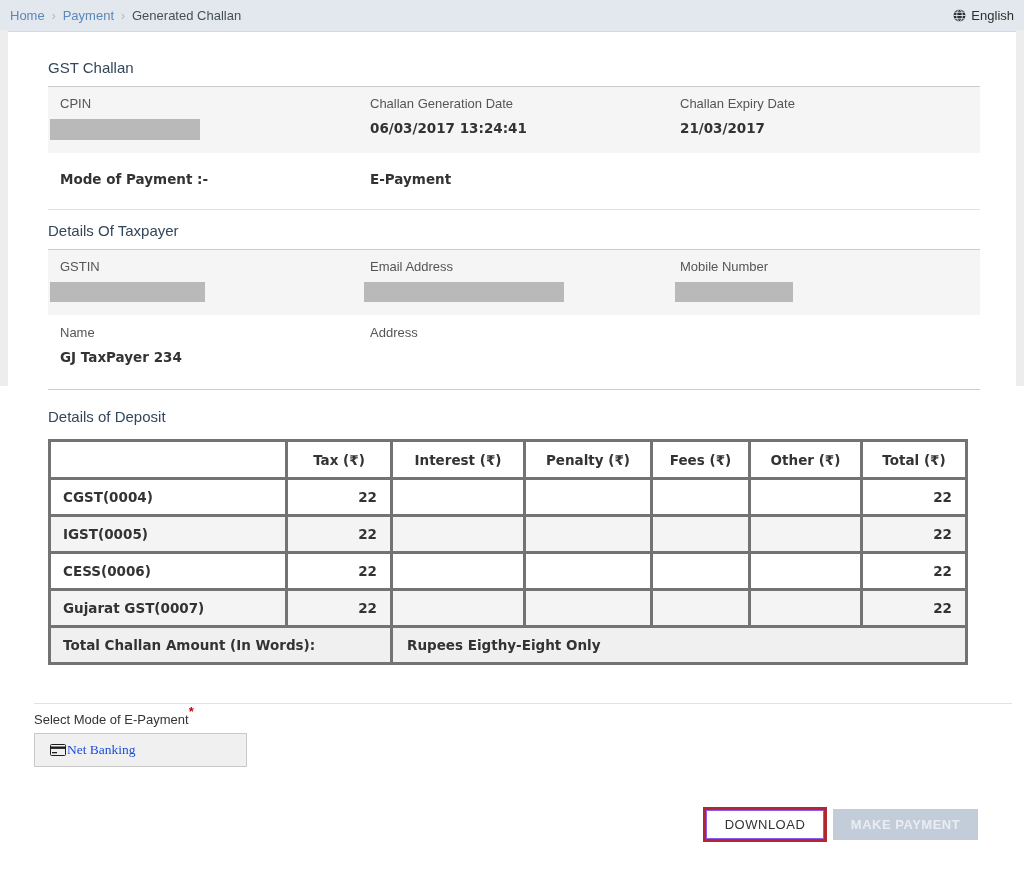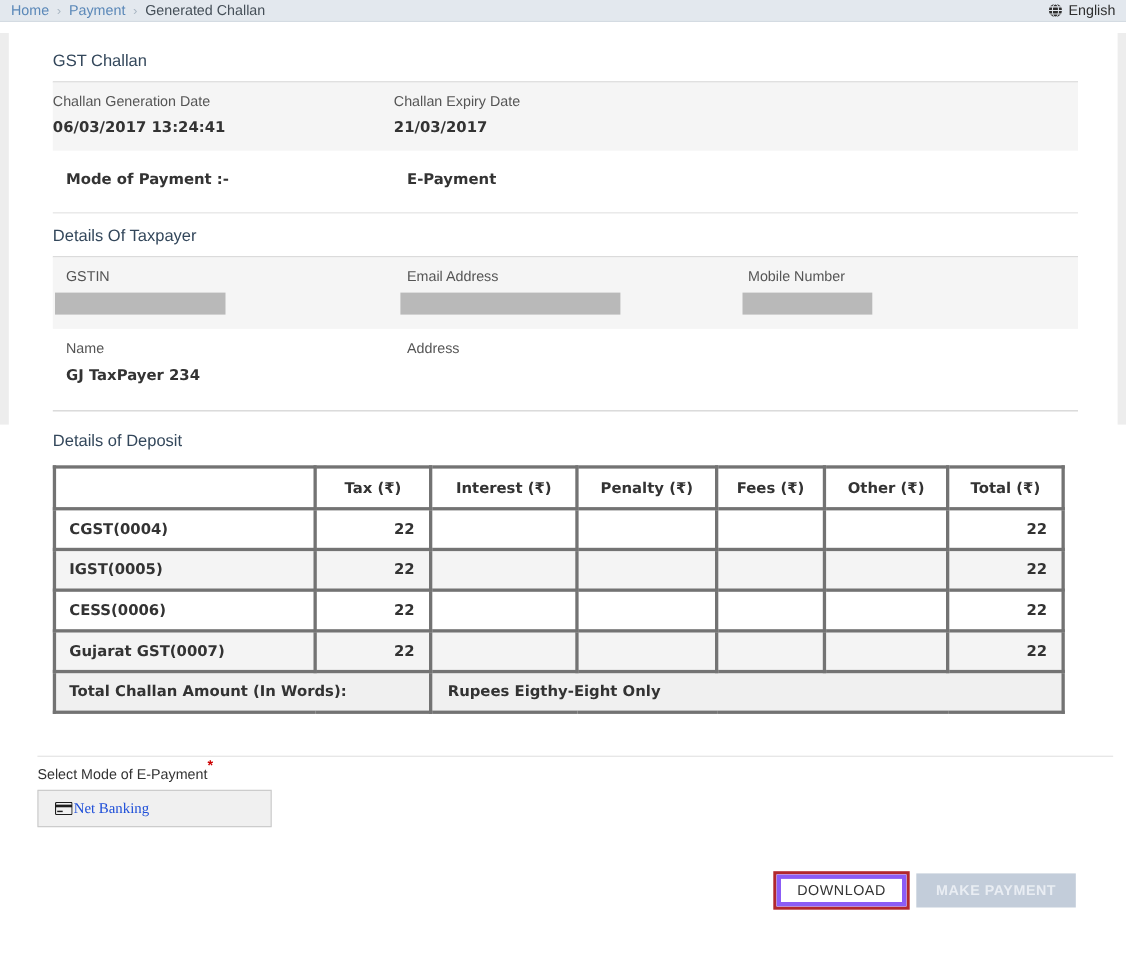--- a/index.html
+++ b/index.html
@@ -6,21 +6,21 @@
     --link-blue:#5b88b8; --topbar-bg:#e3e8ee; --heading:#33475b; --panel-bg:#f5f5f5;
     --redact-gray:#b9b9b9; --annotation-red:#b2282e; --required-red:#cc0000;
     --disabled-btn-bg:#c3cdda; --disabled-btn-text:#e9edf3;
   }
   *{box-sizing:border-box;}
   html,body{margin:0;padding:0;background:#fff;}
   body{font-family:"Liberation Sans",sans-serif;color:#333;}
   .page{width:1024px;height:871px;position:relative;overflow:hidden;background:#fff;}
 
   
-  .topbar{height:20px;background:var(--topbar-bg);border-bottom:1px solid #d4dbe2;
+  .topbar{height:32px;background:var(--topbar-bg);border-bottom:1px solid #d4dbe2;
     display:flex;align-items:center;justify-content:space-between;padding:0 10px;font-size:13px;}
   .crumbs{display:flex;align-items:center;}
   .crumb-link{color:var(--link-blue);text-decoration:none;cursor:pointer;}
   .crumb-sep{color:#a9b6c2;margin:0 7px;font-size:12px;}
   .crumb-current{color:#454f58;}
   .lang{display:flex;align-items:center;gap:5px;color:#2e2e2e;cursor:pointer;}
   .lang svg{display:block;}
 
   
   .edge{position:absolute;top:30px;width:8px;height:356px;background:#ededed;}
@@ -72,21 +72,21 @@
   .bottom .rule{margin-top:38px;}
   .select-label{font-size:13px;color:#333;margin-top:8px;display:inline-block;}
   .req{color:var(--required-red);font-weight:bold;font-size:13px;vertical-align:top;}
   .tile{width:213px;height:34px;background:#f0f0f0;border:1px solid #c8c8c8;margin-top:5px;
     display:flex;align-items:center;padding-left:15px;cursor:pointer;}
   .tile .tile-text{font-family:"Liberation Serif",serif;font-size:13.5px;color:#1d4ed8;margin-left:1px;text-align:right;}
   .tile svg{display:block;}
 
   .btn-row{display:flex;justify-content:flex-end;align-items:center;margin-top:40px;padding-right:34px;gap:6px;}
   .annotation{border:3px solid var(--annotation-red);padding:0;line-height:0;}
-  .btn-download{width:118px;height:29px;background:#fff;border:4px solid #8b5cf6;color:#333;
+  .btn-download{width:118px;height:29px;background:#fff;border:1px solid #8b5cf6;color:#333;
     font-family:"Liberation Sans",sans-serif;font-size:13px;letter-spacing:.5px;cursor:pointer;}
   .btn-pay{width:145px;height:31px;background:var(--disabled-btn-bg);border:none;
     color:var(--disabled-btn-text);font-weight:bold;font-size:13px;letter-spacing:.5px;cursor:default;}
 
   .mt27{margin-top:27px;} .mt18{margin-top:18px;} .mt12{margin-top:12px;}
   .mb10{margin-bottom:10px;} .mt22{margin-top:22px;}
   .name-bottom{margin-bottom:24px;}
 </style>
 </head>
 <body>
@@ -117,20 +117,24 @@
 
   <div class="edge left"></div>
   <div class="edge right"></div>
 
   <div class="content">
 
     <h2 class="sec-title mt27 mb10">GST Challan</h2>
     <hr class="rule">
 
     <div class="panel">
+      <div class="col1">
+        <div class="f-label">CPIN</div>
+        <div class="redact cpin"></div>
+      </div>
       <div class="col2">
         <div class="f-label">Challan Generation Date</div>
         <div class="f-value">06/03/2017 13:24:41</div>
       </div>
       <div class="col3">
         <div class="f-label">Challan Expiry Date</div>
         <div class="f-value">21/03/2017</div>
       </div>
     </div>
 

